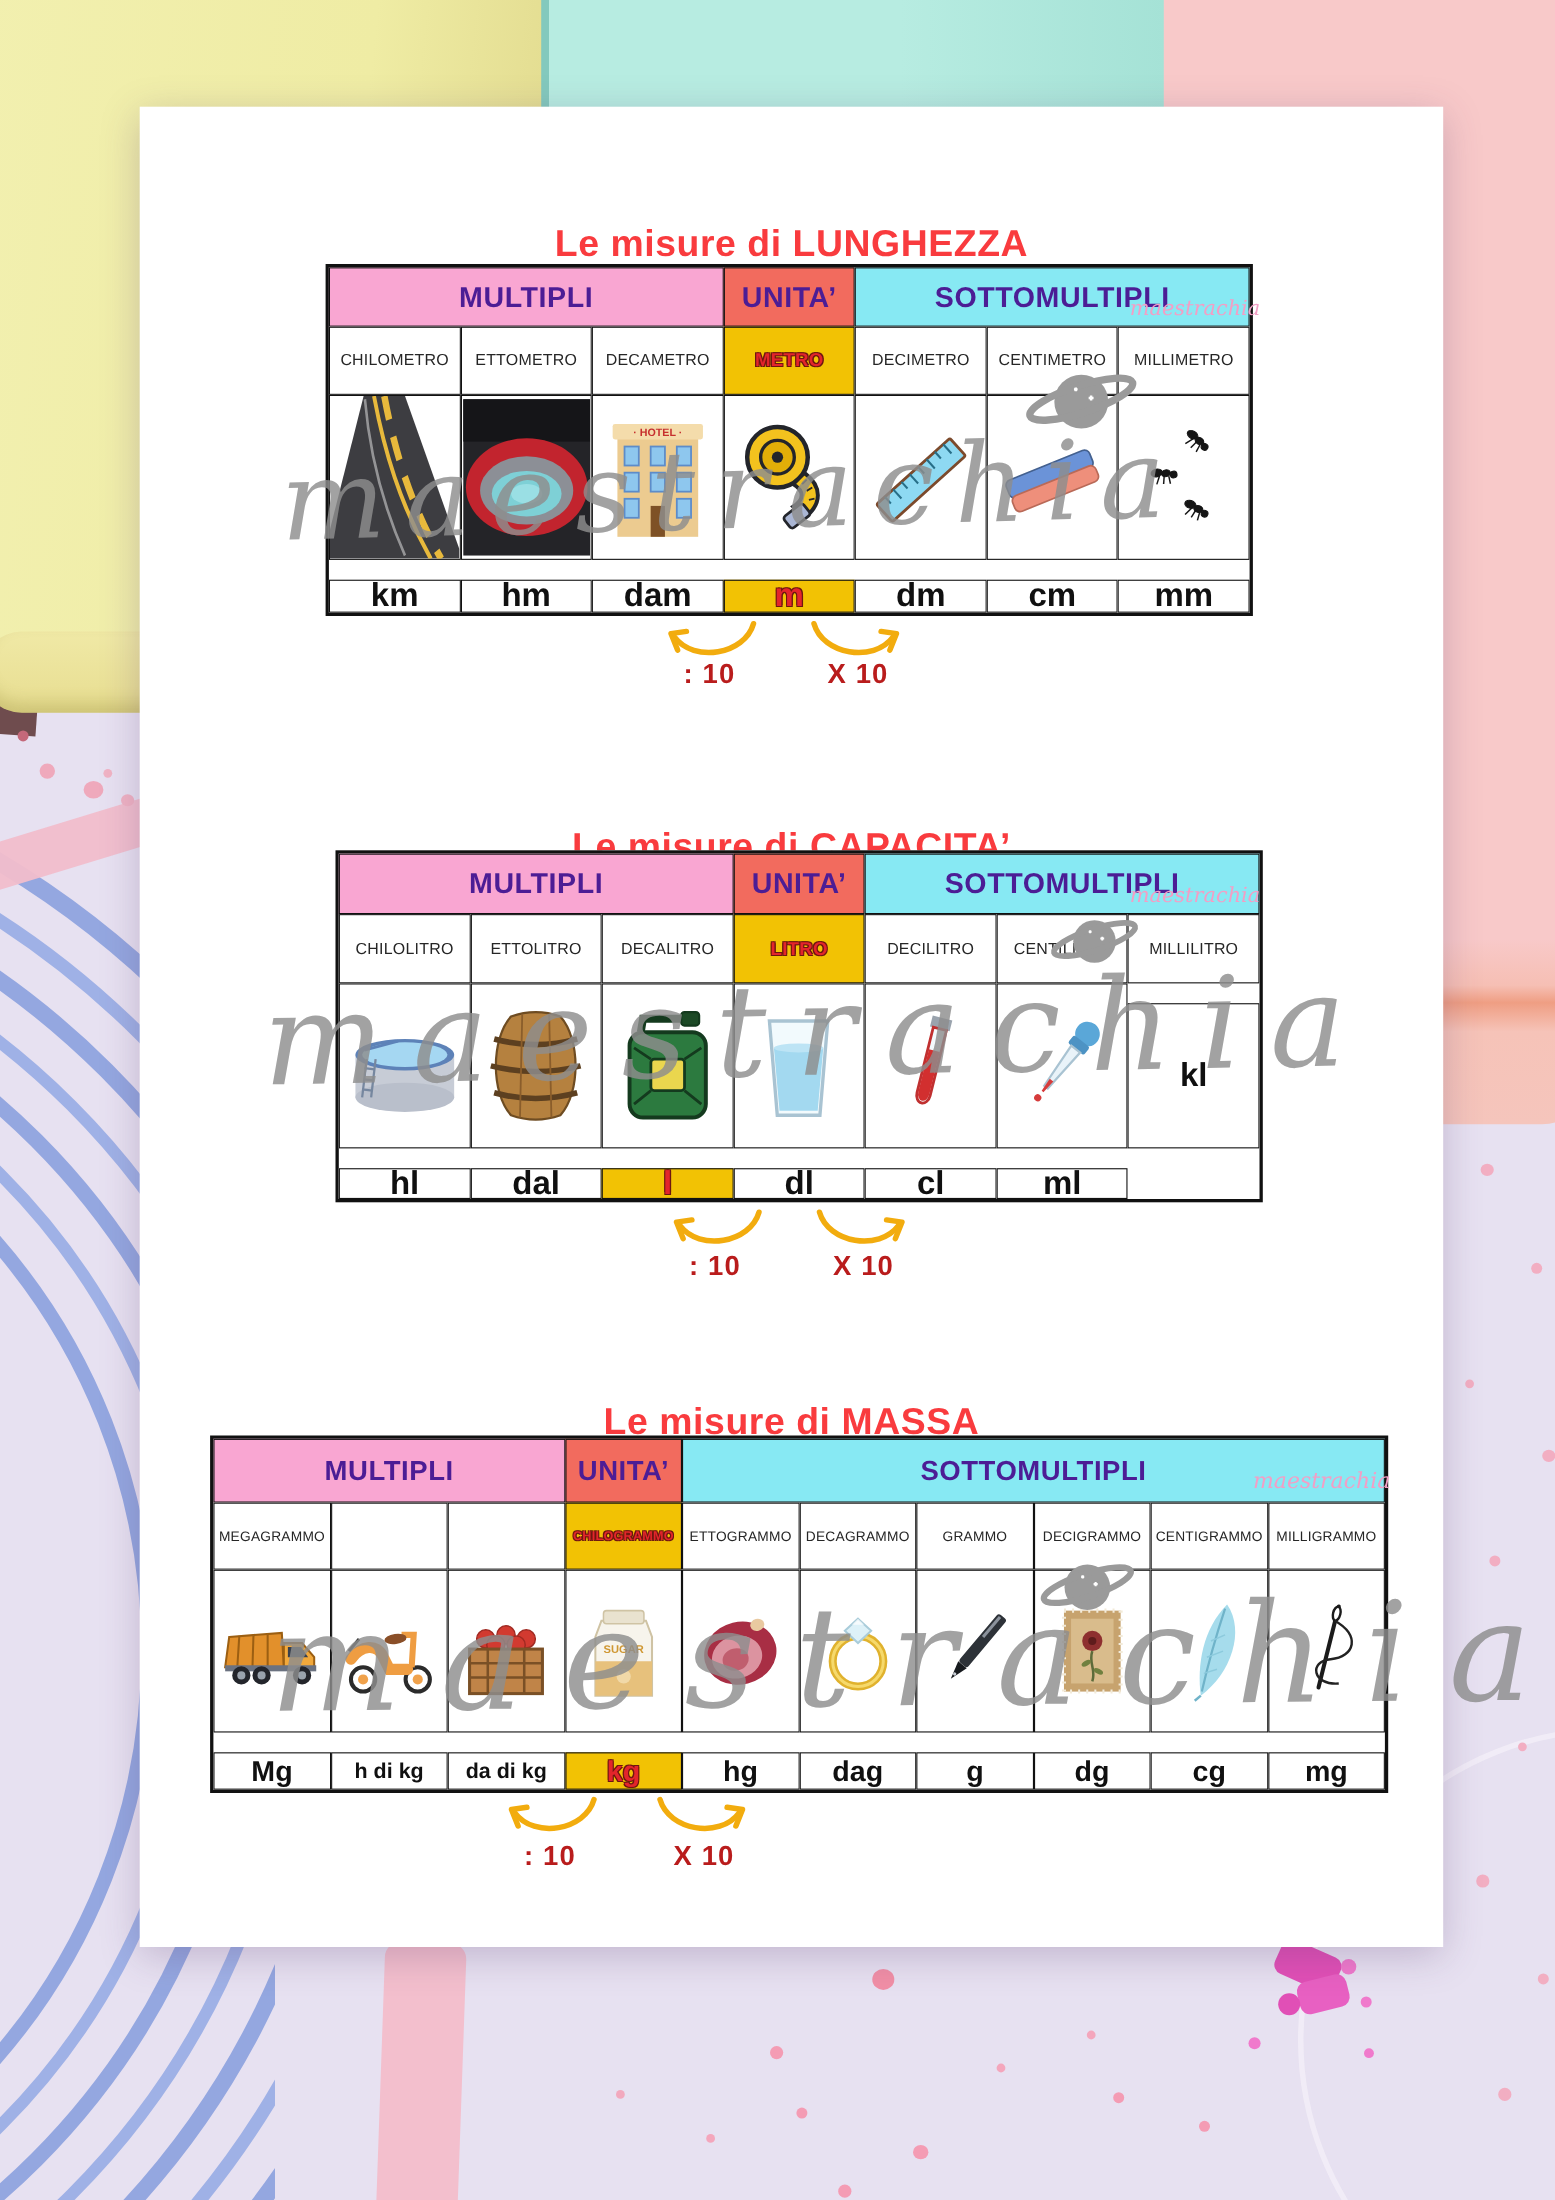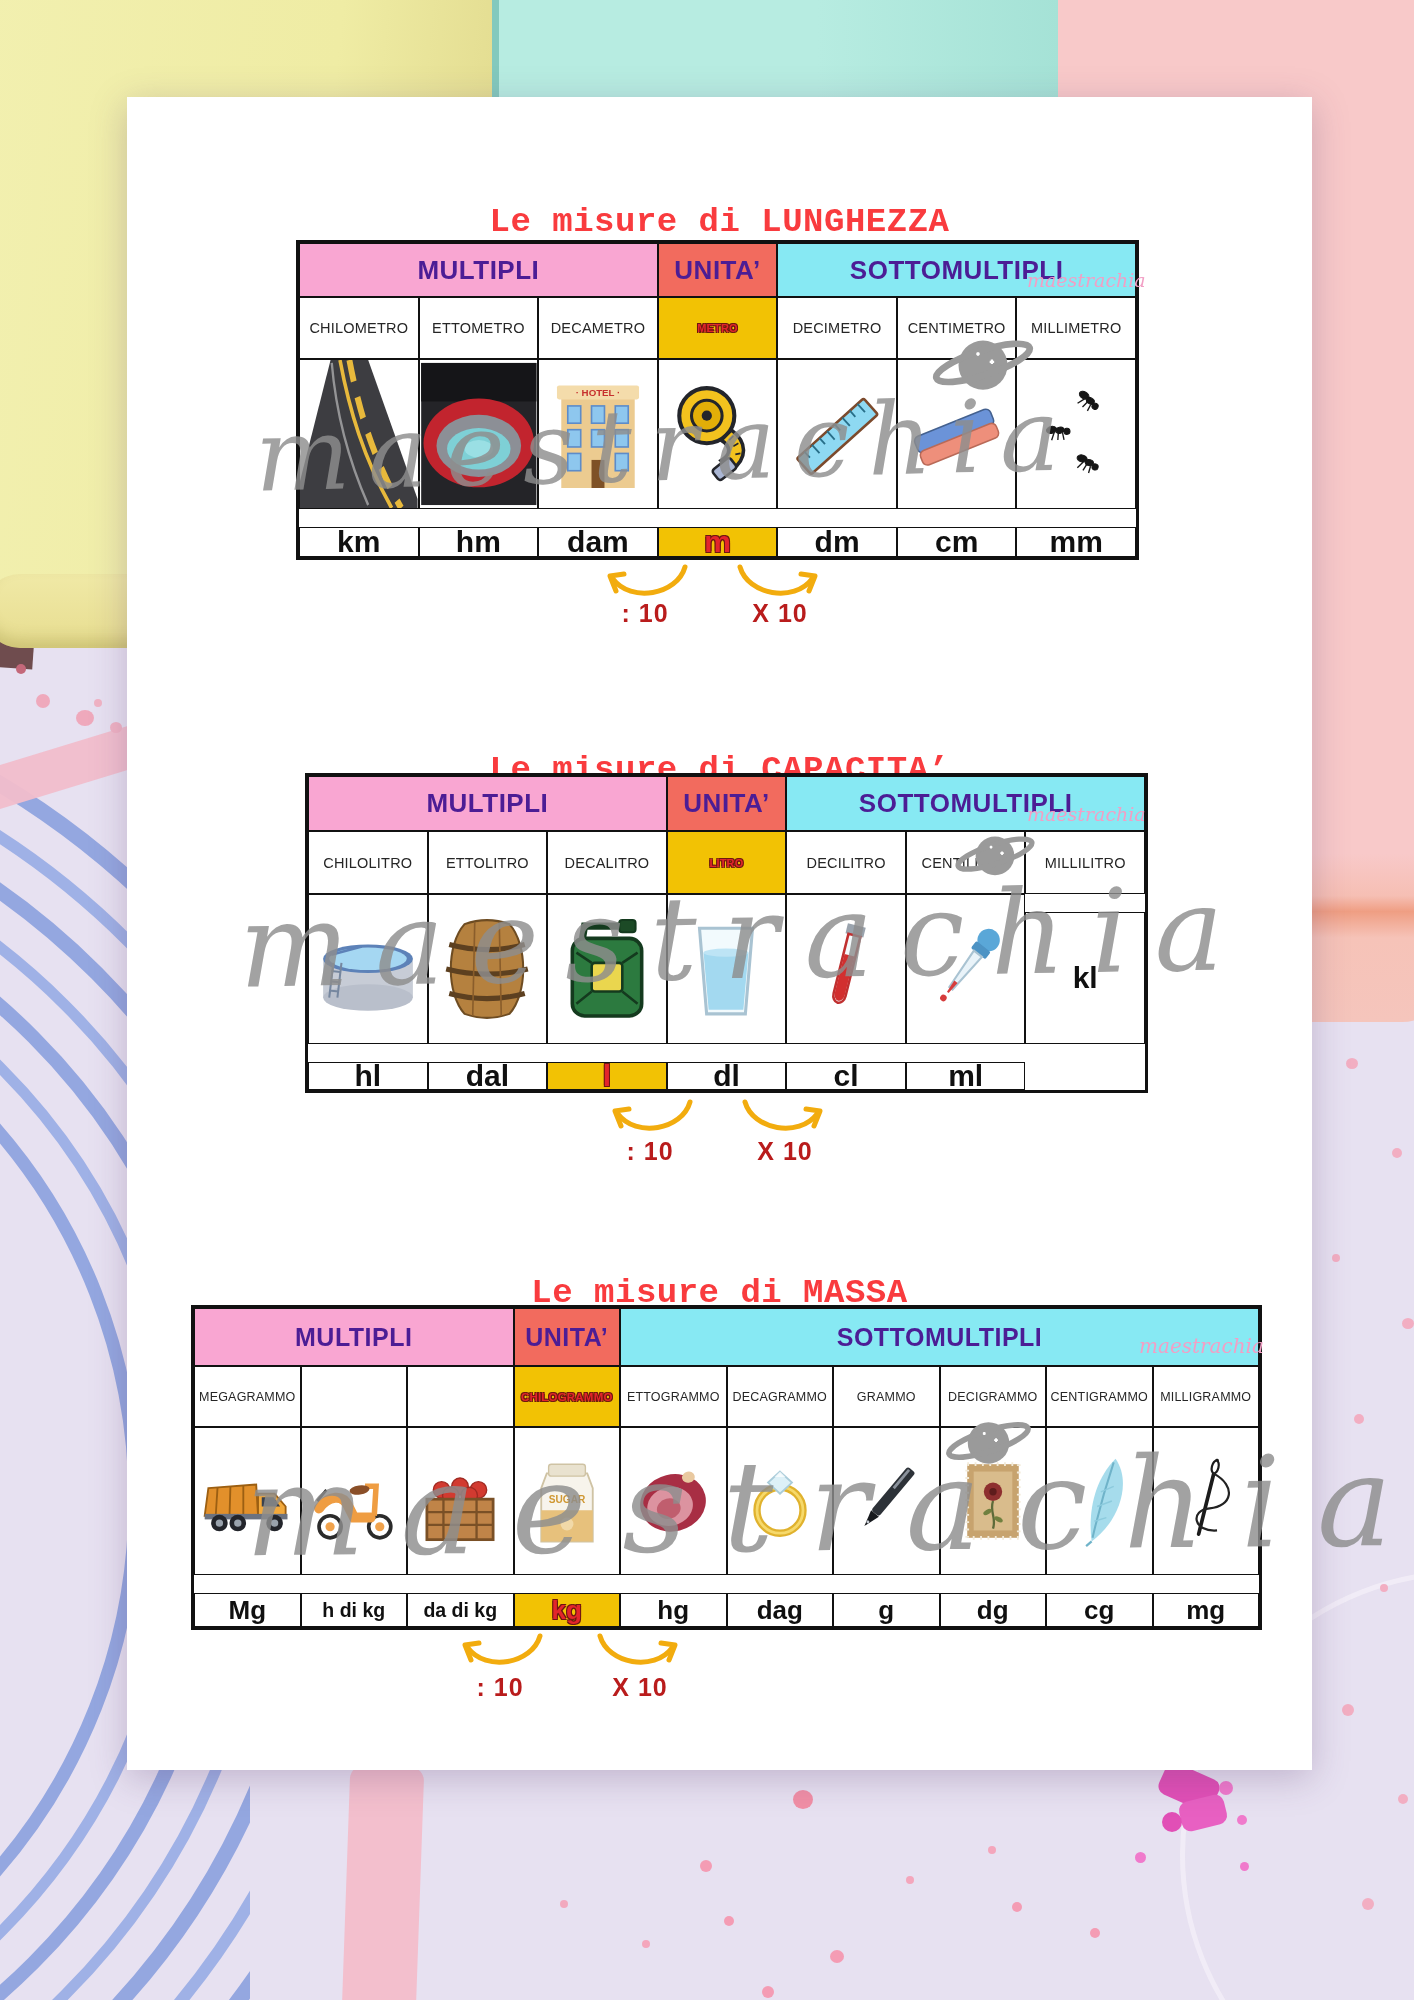--- a/index.html
+++ b/index.html
@@ -24,21 +24,21 @@
   .bg-stripes{left:-10px;top:640px;width:260px;height:1360px;}
   .bg-splat{left:1138px;top:1762px;width:130px;height:115px;}
   .bg-white-curve{left:1180px;top:1570px;width:560px;height:560px;border-radius:50%;
      border:5px solid rgba(250,245,252,.55);}
   .dot{display:block;border-radius:50%;}
   
   .page{position:absolute;left:127px;top:97px;width:1185px;height:1673px;background:#ffffff;
         z-index:1;box-shadow:0 8px 34px rgba(90,60,110,.28);}
   .page *{box-sizing:border-box;}
   .ptitle{position:absolute;left:0;width:100%;text-align:center;font-weight:bold;
-          font-size:34px;letter-spacing:.5px;color:#F93B3E;font-family:Liberation Mono, monospace;}
+          font-size:34px;letter-spacing:.5px;color:#F93B3E;}
   
   .mtable{position:absolute;display:grid;background:#fff;border:3px solid #111;}
   .t1{left:169px;top:143px;width:843px;height:320px;grid-template-columns:repeat(7,1fr);
       grid-template-rows:54px 62px 150px auto;}
   .t2{left:178px;top:676px;width:843px;height:320px;grid-template-columns:repeat(7,1fr);
       grid-template-rows:55px 63px 150px auto;}
   .t3{left:64px;top:1208px;width:1071px;height:325px;grid-template-columns:repeat(10,1fr);
       grid-template-rows:58px 61px 148px auto;}
   .c{border:1.5px solid #111;display:flex;align-items:center;justify-content:center;
      background:#fff;overflow:hidden;position:relative;}
@@ -49,21 +49,21 @@
   .h-sub{grid-column:5/8;background:#87E9F3;}
   .t3 .h-sub{grid-column:5/11;}
   .n{font-size:14.5px;color:#262626;letter-spacing:.2px;text-align:center;}
   .t3 .n{font-size:12.5px;}
   .a{font-size:30px;font-weight:bold;color:#101010;margin-top:18px;}
   .t3 .a{font-size:26px;}
   .t3 .a.small{font-size:19.5px;}
   .ubg{background:#F2C204;}
   .ured{color:#E3252B;font-weight:bold;
         text-shadow:1px 1px 0 #6e1710,-1px -1px 0 #6e1710,1px -1px 0 #6e1710,-1px 1px 0 #6e1710;}
-  .t1 .n.ured,.t2 .n.ured{font-size:11px;}
+  .t1 .n.ured,.t2 .n.ured{font-size:17px;}
   .t3 .n.ured{font-size:11.5px;}
   .im svg{width:102px;height:120px;}
   .t3 .im svg{width:92px;height:116px;}
   .im svg.fill{width:100%;height:100%;}
   
   .arrow{position:absolute;width:96px;height:44px;}
   .arrow path{stroke:#F2AC0E;stroke-width:5;fill:none;stroke-linecap:round;stroke-linejoin:round;}
   .op{position:absolute;transform:translateX(-50%);font-size:25px;font-weight:600;
       letter-spacing:1px;color:#b91c1c;white-space:nowrap;text-align:center;}
   

